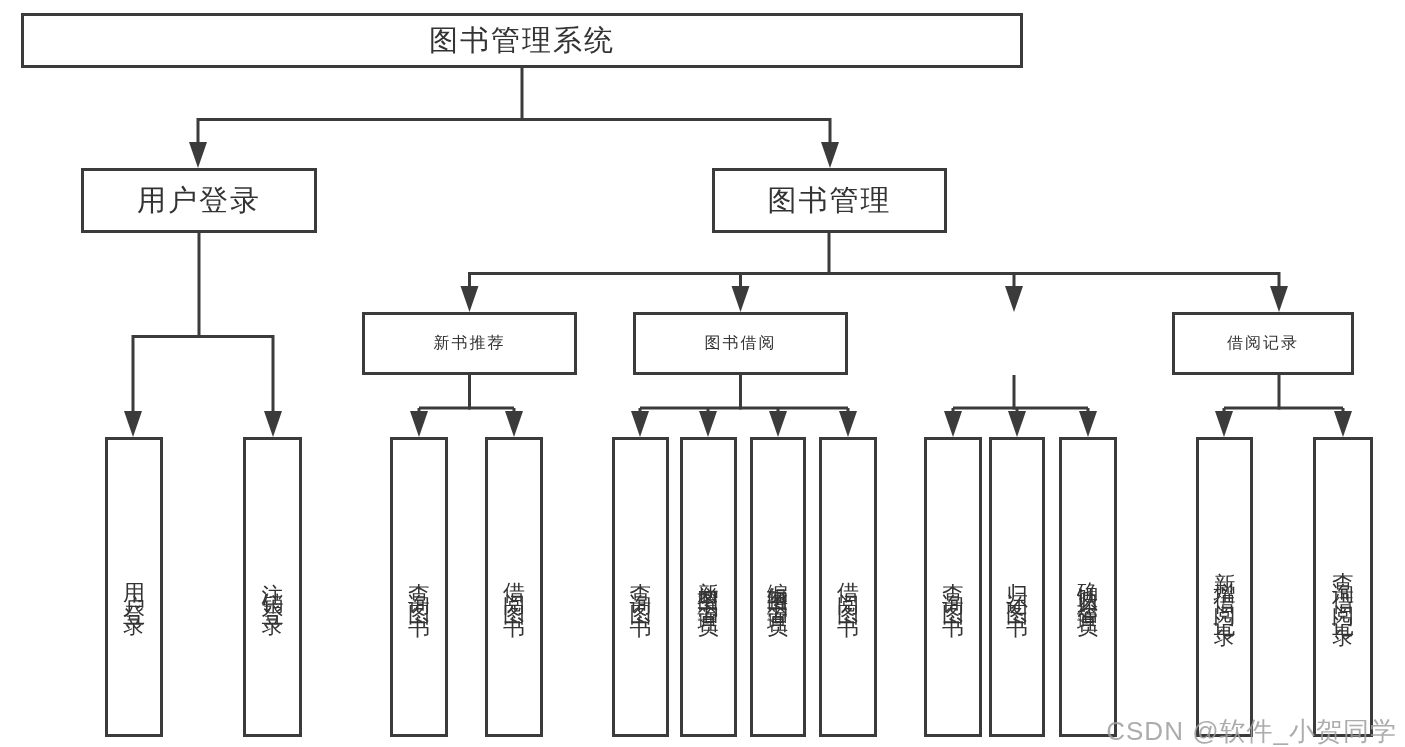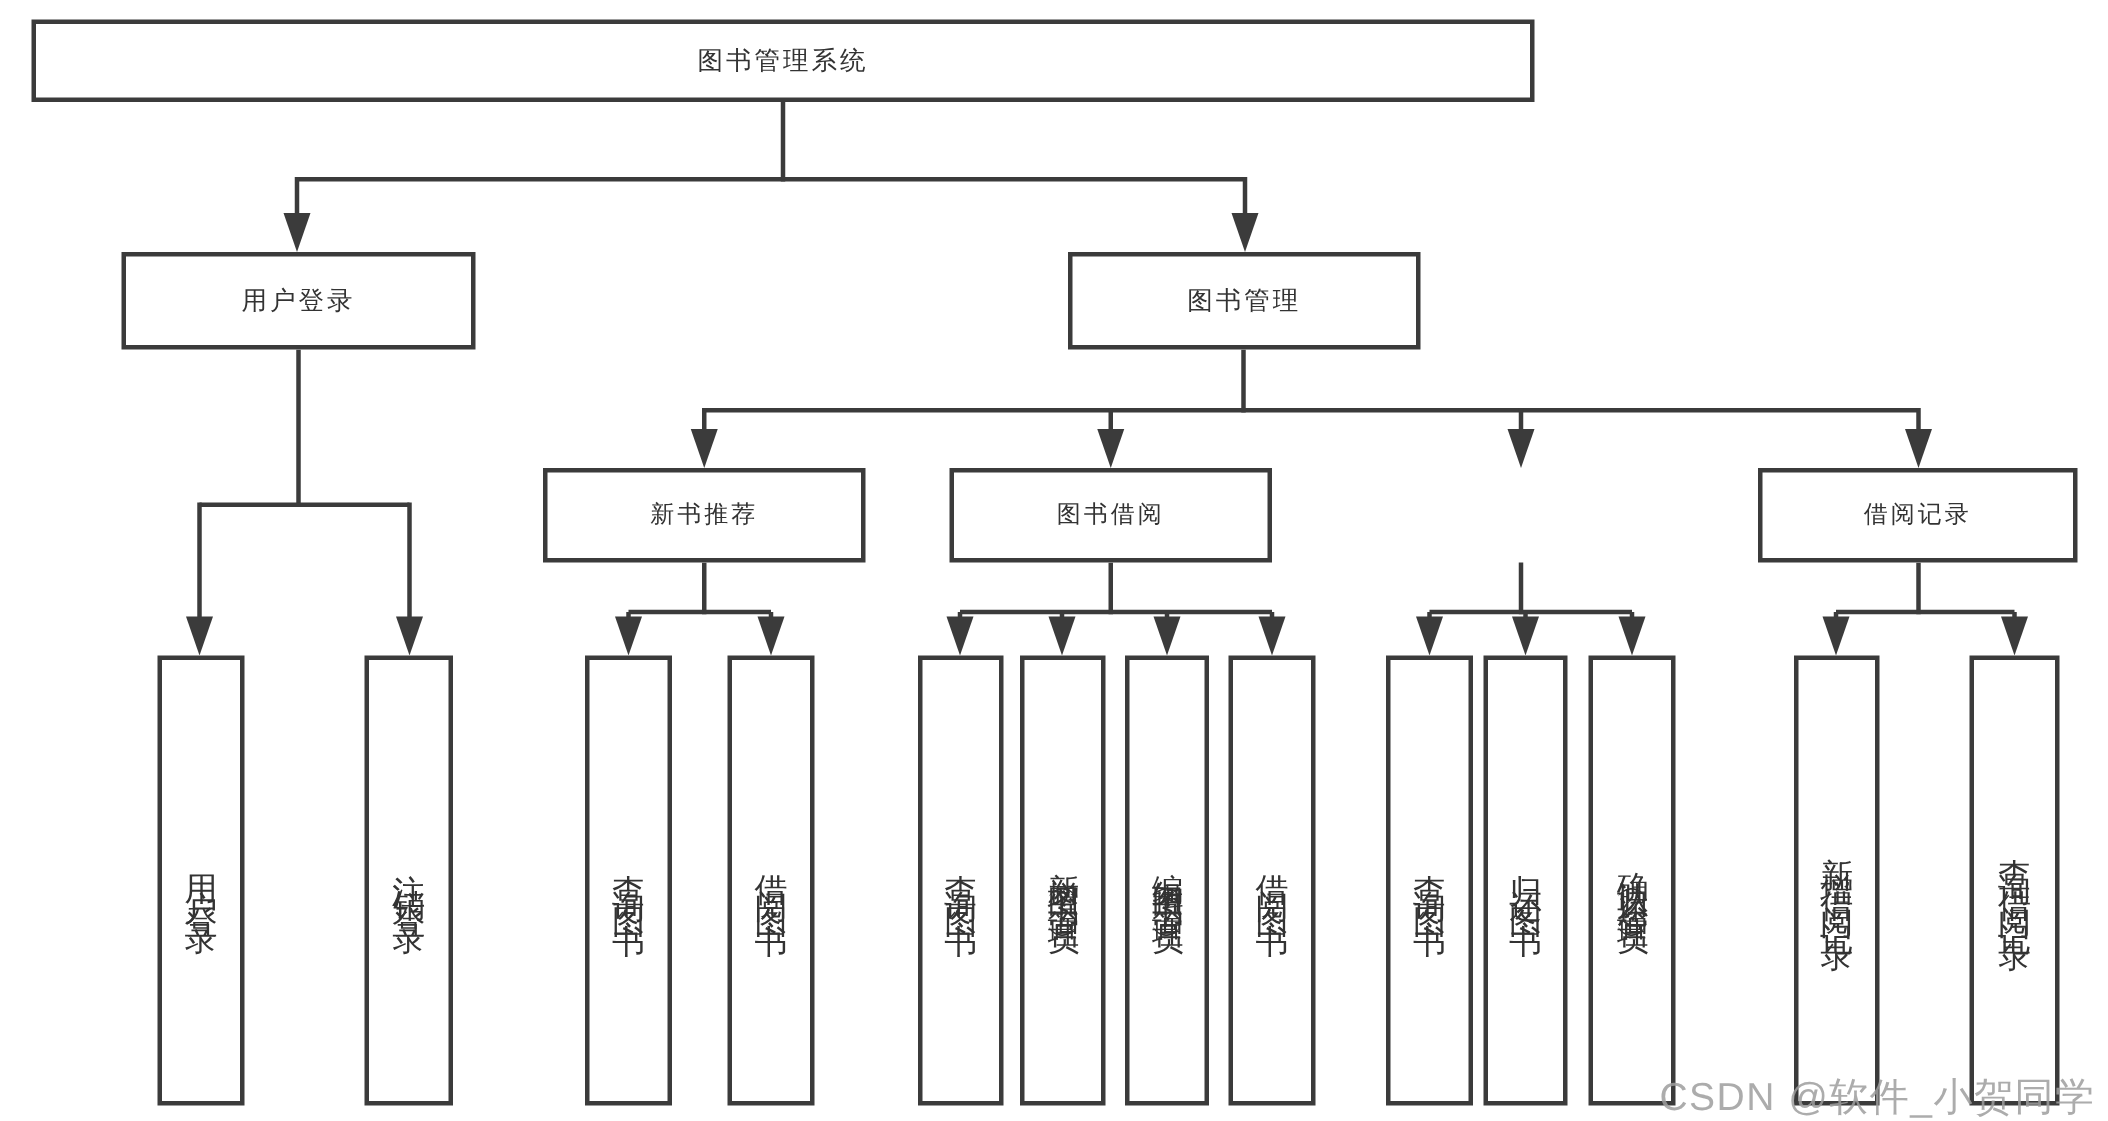--- a/index.html
+++ b/index.html
@@ -15,21 +15,21 @@
     position:absolute;
     box-sizing:border-box;
     border:3px solid #3b3b3b;
     background:#ffffff;
     display:flex;
     align-items:center;
     justify-content:center;
     color:#333333;
     z-index:2;
   }
-  .h-label{font-size:17px;letter-spacing:2px;white-space:nowrap;}
+  .h-label{font-size:29px;letter-spacing:2px;white-space:nowrap;}
   .l3 .h-label{font-size:16px;}
   .leaf-label{
     writing-mode:vertical-rl;
     text-orientation:mixed;
     font-size:22px;
     letter-spacing:11px;
     line-height:1;
   }
   .leaf-label.tight{font-size:21px;letter-spacing:5px;}
   #watermark{
@@ -127,21 +127,21 @@
   <div class="box" style="left:712px;top:168px;width:235px;height:65px;">
     <span class="h-label">图书管理</span>
   </div>
 
   <div class="box l3" style="left:362px;top:312px;width:215px;height:63px;">
     <span class="h-label">新书推荐</span>
   </div>
   <div class="box l3" style="left:633px;top:312px;width:215px;height:63px;">
     <span class="h-label">图书借阅</span>
   </div>
-  <div class="box l3" style="left:1172px;top:312px;width:213px;height:63px;">
+  <div class="box l3" style="left:1172px;top:312px;width:182px;height:63px;">
     <span class="h-label">借阅记录</span>
   </div>
 
   <div class="box" style="left:105px;top:437px;width:58px;height:300px;">
     <span class="leaf-label">用户登录</span>
   </div>
   <div class="box" style="left:243px;top:437px;width:59px;height:300px;">
     <span class="leaf-label">注销登录</span>
   </div>
   <div class="box" style="left:390px;top:437px;width:58px;height:300px;">

